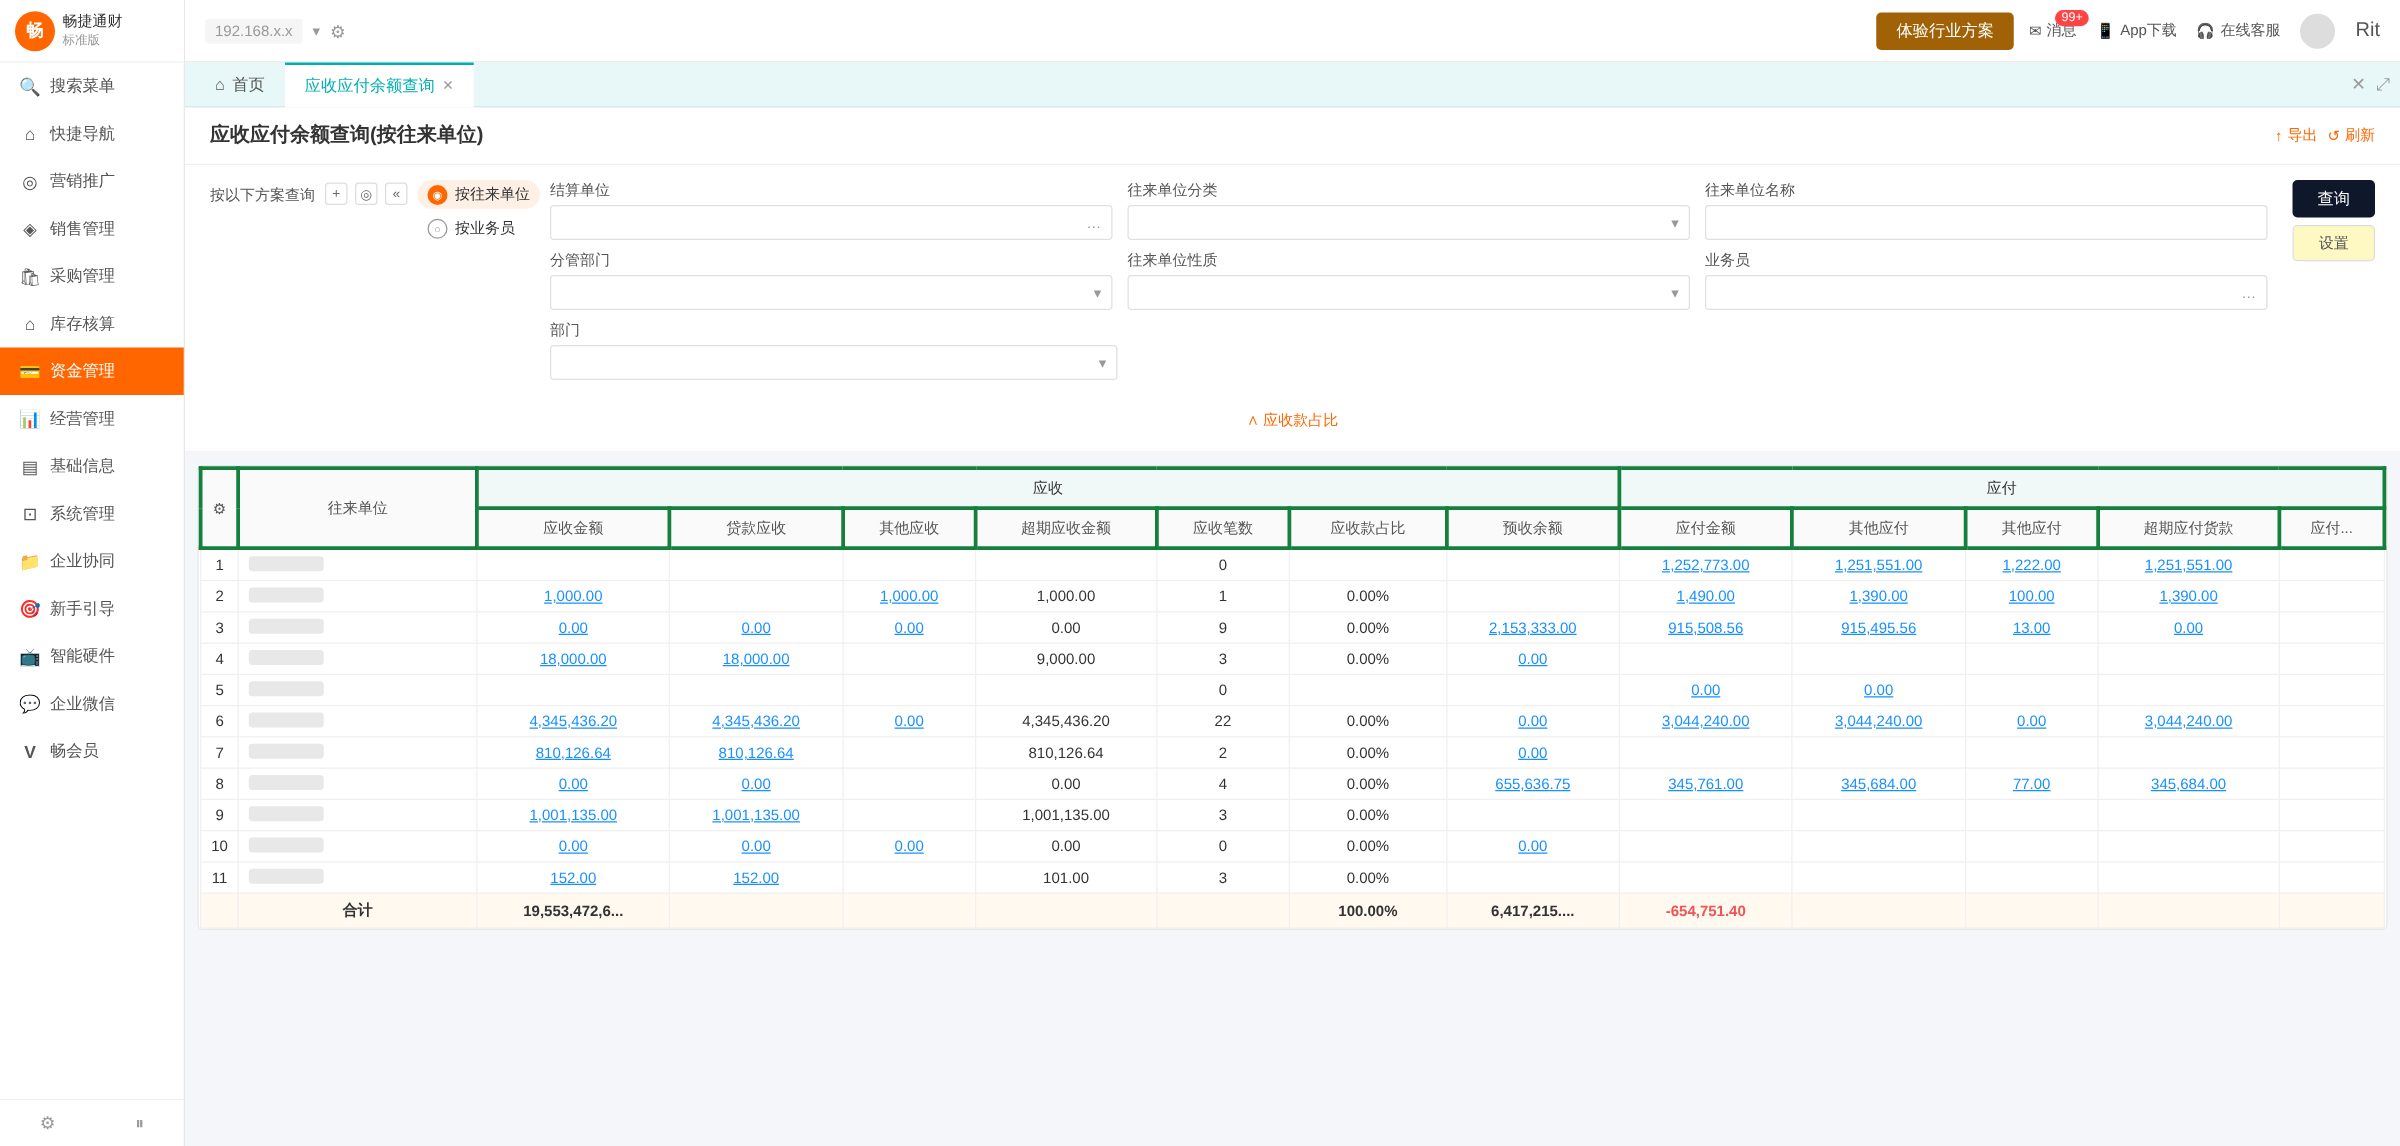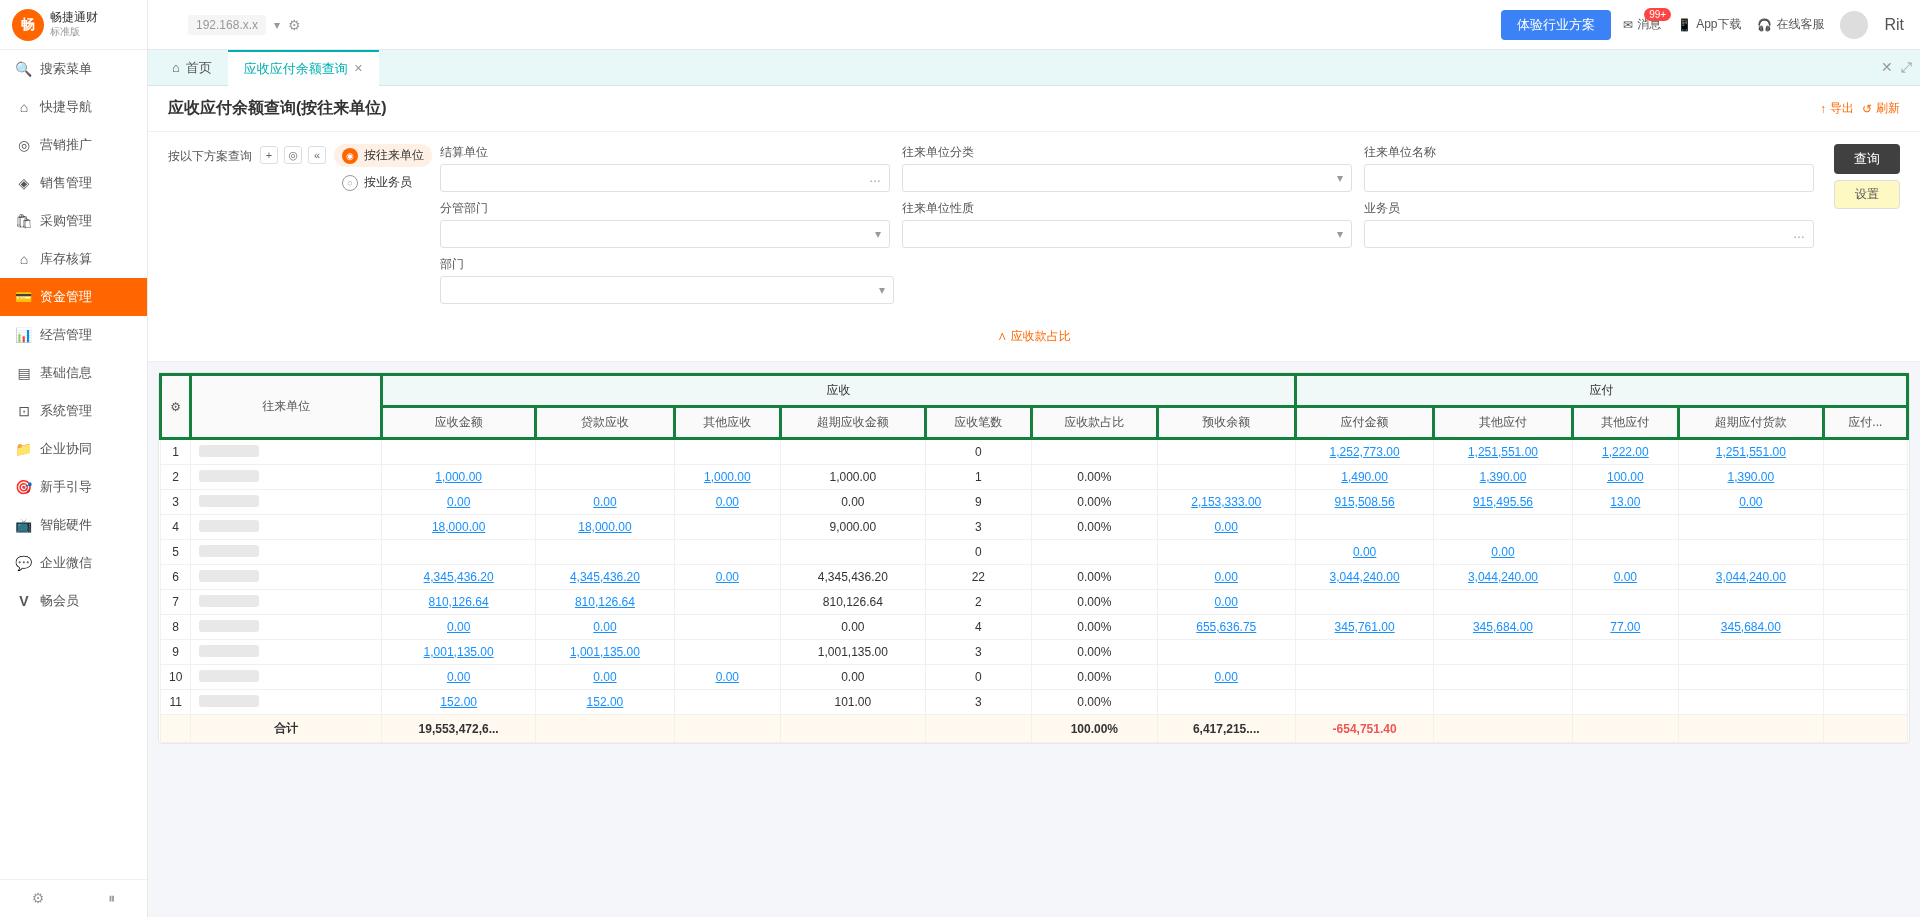--- a/index.html
+++ b/index.html
@@ -18,25 +18,25 @@
     .sidebar-item.active { background: #ff6600; color: #fff; border-radius: 0; }
     .sidebar-item .icon { width: 16px; height: 16px; display: flex; align-items: center; justify-content: center; font-size: 14px; }
     .sidebar-bottom { margin-top: auto; padding: 10px 0; border-top: 1px solid #f0f0f0; display: flex; justify-content: space-around; }
     .sidebar-bottom-btn { cursor: pointer; color: #999; font-size: 14px; }
 
     
     .main { flex: 1; display: flex; flex-direction: column; overflow: hidden; }
 
     
     .top-header { height: 50px; background: #fff; display: flex; align-items: center; padding: 0 16px; border-bottom: 1px solid #e8e8e8; gap: 12px; }
-    .header-breadcrumb { display: flex; align-items: center; gap: 8px; flex: 1; margin-left: 24px; }
+    .header-breadcrumb { display: flex; align-items: center; gap: 8px; flex: 1; }
     .header-addr { font-size: 12px; color: #999; background: #f5f5f5; padding: 3px 8px; border-radius: 3px; }
     .header-dropdown { color: #999; cursor: pointer; }
     .header-gear { color: #999; cursor: pointer; font-size: 14px; }
-    .header-trial-btn { background: #3b82f6; color: white; border: none; padding: 6px 16px; border-radius: 4px; cursor: pointer; font-size: 13px; }
+    .header-trial-btn { background: #a16207; color: white; border: none; padding: 6px 16px; border-radius: 4px; cursor: pointer; font-size: 13px; }
     .header-right { display: flex; align-items: center; gap: 16px; }
     .header-msg { display: flex; align-items: center; gap: 4px; cursor: pointer; position: relative; color: #555; }
     .badge { background: #ff4444; color: white; border-radius: 10px; font-size: 10px; padding: 1px 5px; position: absolute; top: -8px; right: -10px; }
     .header-app { display: flex; align-items: center; gap: 4px; cursor: pointer; color: #555; }
     .header-service { display: flex; align-items: center; gap: 4px; cursor: pointer; color: #555; }
     .header-avatar { width: 28px; height: 28px; border-radius: 50%; background: #ddd; cursor: pointer; }
     .header-username { color: #555; cursor: pointer; font-size: 16px; }
 
     
     .tab-bar { height: 36px; background: #e8f7f7; display: flex; align-items: center; padding: 0 8px; border-bottom: 1px solid #d0e8e8; }
@@ -84,21 +84,21 @@
     .data-table th.group-header { background: #f0f8f8; color: #333; }
     .data-table td { padding: 5px 8px; text-align: center; border: 1px solid #f0f0f0; color: #333; white-space: nowrap; }
     .data-table td.text-left { text-align: left; }
     .data-table td a { color: #1890ff; text-decoration: underline; cursor: pointer; }
     .data-table .total-row td { background: #fff9f0; font-weight: bold; }
     .col-index { width: 30px; }
     .col-partner { min-width: 120px; }
     .blurred { color: transparent; text-shadow: 0 0 6px rgba(0,0,0,0.3); user-select: none; background: #e8e8e8; border-radius: 3px; display: inline-block; min-width: 60px; height: 12px; }
 
     
-    .btn-query { background: #404040; color: white; border: none; padding: 6px 20px; border-radius: 4px; cursor: pointer; font-size: 13px; }
+    .btn-query { background: #0f172a; color: white; border: none; padding: 6px 20px; border-radius: 4px; cursor: pointer; font-size: 13px; }
     .btn-settings { background: #fef9c3; color: #555; border: 1px solid #ddd; padding: 5px 16px; border-radius: 4px; cursor: pointer; font-size: 12px; }
 
     
     ::-webkit-scrollbar { width: 6px; height: 6px; }
     ::-webkit-scrollbar-track { background: #f1f1f1; }
     ::-webkit-scrollbar-thumb { background: #ccc; border-radius: 3px; }
   </style>
 </head>
 <body>
 

